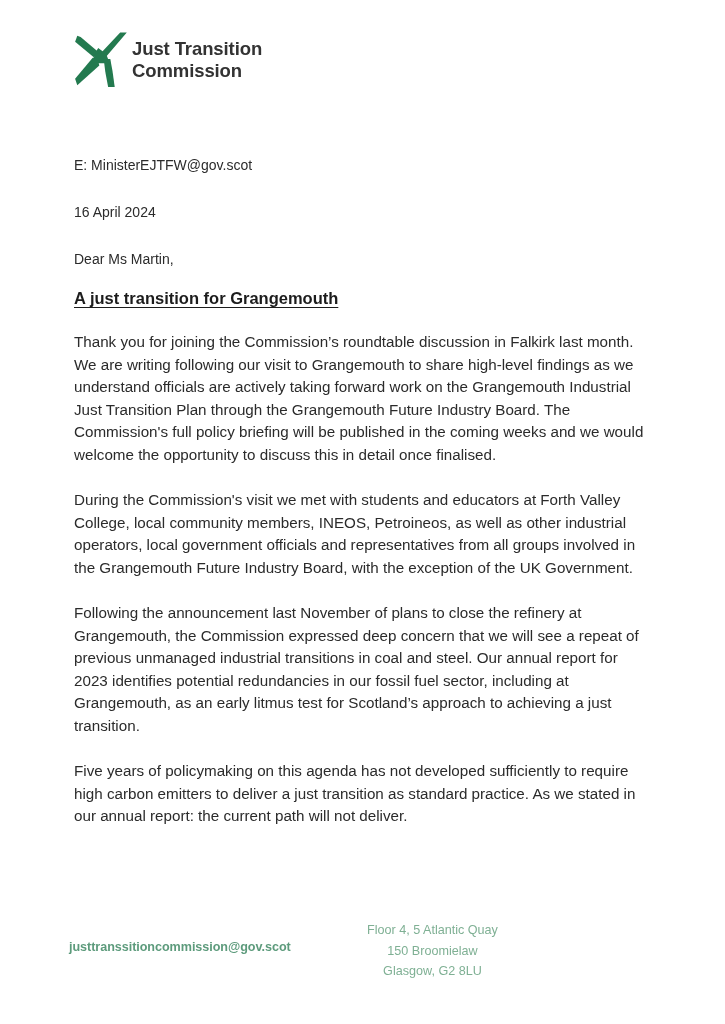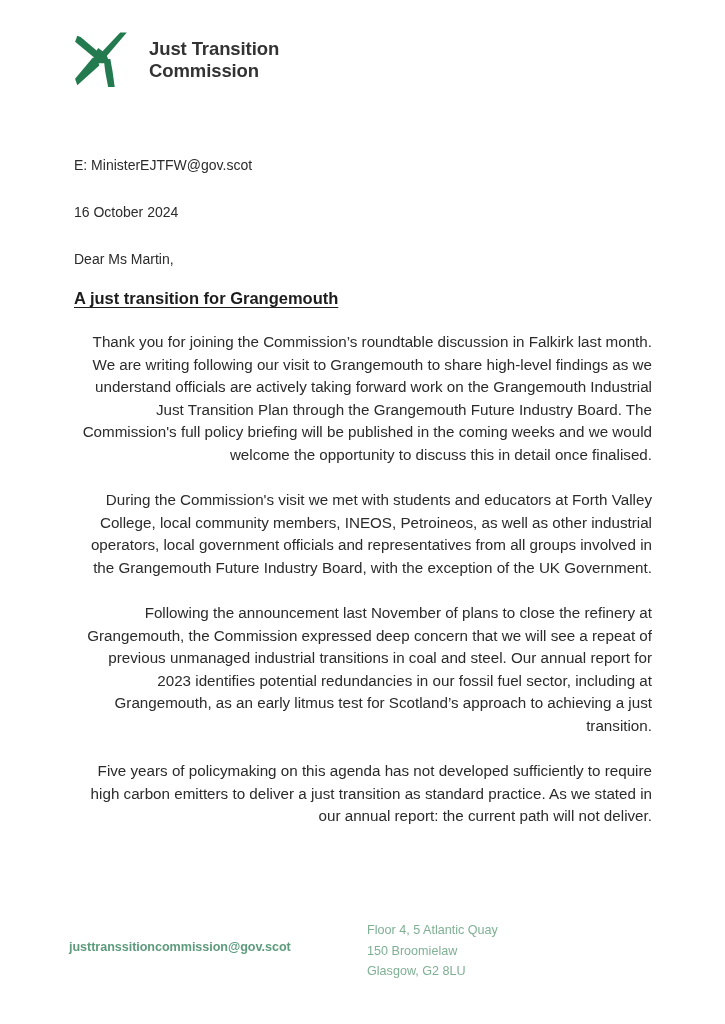--- a/index.html
+++ b/index.html
@@ -24,21 +24,21 @@
     position: relative;
   }
 
   
   .letterhead {
     position: absolute;
     left: 74px;
     top: 31px;
     display: flex;
     align-items: center;
-    gap: 20px;
+    gap: 3px;
   }
 
   .logo-mark {
     width: 55px;
     height: 58px;
     flex: 0 0 auto;
     display: block;
   }
 
   .logo-wordmark {
@@ -87,21 +87,21 @@
     left: 74px;
     top: 331px;
     width: 578px;
   }
 
   .para {
     font-size: 15.2px;
     line-height: 22.6px;
     color: #2b2b2b;
     margin-bottom: 22.5px;
-    text-align: right;
+    text-align: left;
   }
   .para:last-child { margin-bottom: 0; }
 
   
   .footer {
     position: absolute;
     left: 0;
     top: 916px;
     width: 725px;
     height: 76px;
@@ -119,21 +119,21 @@
   }
 
   .footer-address {
     position: absolute;
     left: 367px;
     top: 4px;
     font-size: 12.6px;
     line-height: 20.5px;
     color: #7fb094;
   }
-  .footer-address div { white-space: nowrap; }
+  .footer-address div { white-space: nowrap; text-align: center; }
 </style>
 </head>
 <body>
 
 <div class="page">
 
   <div class="letterhead">
     <svg class="logo-mark" viewBox="0 0 100 104" aria-hidden="true">
       <g fill="#237a4f">
 
@@ -147,21 +147,21 @@
 
         <path d="M54 50 L66 50 L70 72 L74 101 L62 101 L57 74 Z"></path>
       </g>
     </svg>
     <div class="logo-wordmark">Just Transition
 Commission</div>
   </div>
 
   <div class="meta">
     <div class="meta-line">E: MinisterEJTFW@gov.scot</div>
-    <div class="meta-line">16 October 2024</div>
+    <div class="meta-line">16 April 2024</div>
     <div class="meta-line">Dear Ms Martin,</div>
   </div>
 
   <div class="doc-title">A just transition for Grangemouth</div>
 
   <div class="body-copy">
     <p class="para">Thank you for joining the Commission’s roundtable discussion in Falkirk last month. We are writing following our visit to Grangemouth to share high-level findings as we understand officials are actively taking forward work on the Grangemouth Industrial Just Transition Plan through the Grangemouth Future Industry Board. The Commission's full policy briefing will be published in the coming weeks and we would welcome the opportunity to discuss this in detail once finalised.</p>
     <p class="para">During the Commission's visit we met with students and educators at Forth Valley College, local community members, INEOS, Petroineos, as well as other industrial operators, local government officials and representatives from all groups involved in the Grangemouth Future Industry Board, with the exception of the UK Government.</p>
     <p class="para">Following the announcement last November of plans to close the refinery at Grangemouth, the Commission expressed deep concern that we will see a repeat of previous unmanaged industrial transitions in coal and steel. Our annual report for 2023 identifies potential redundancies in our fossil fuel sector, including at Grangemouth, as an early litmus test for Scotland’s approach to achieving a just transition.</p>
     <p class="para">Five years of policymaking on this agenda has not developed sufficiently to require high carbon emitters to deliver a just transition as standard practice. As we stated in our annual report: the current path will not deliver.</p>

